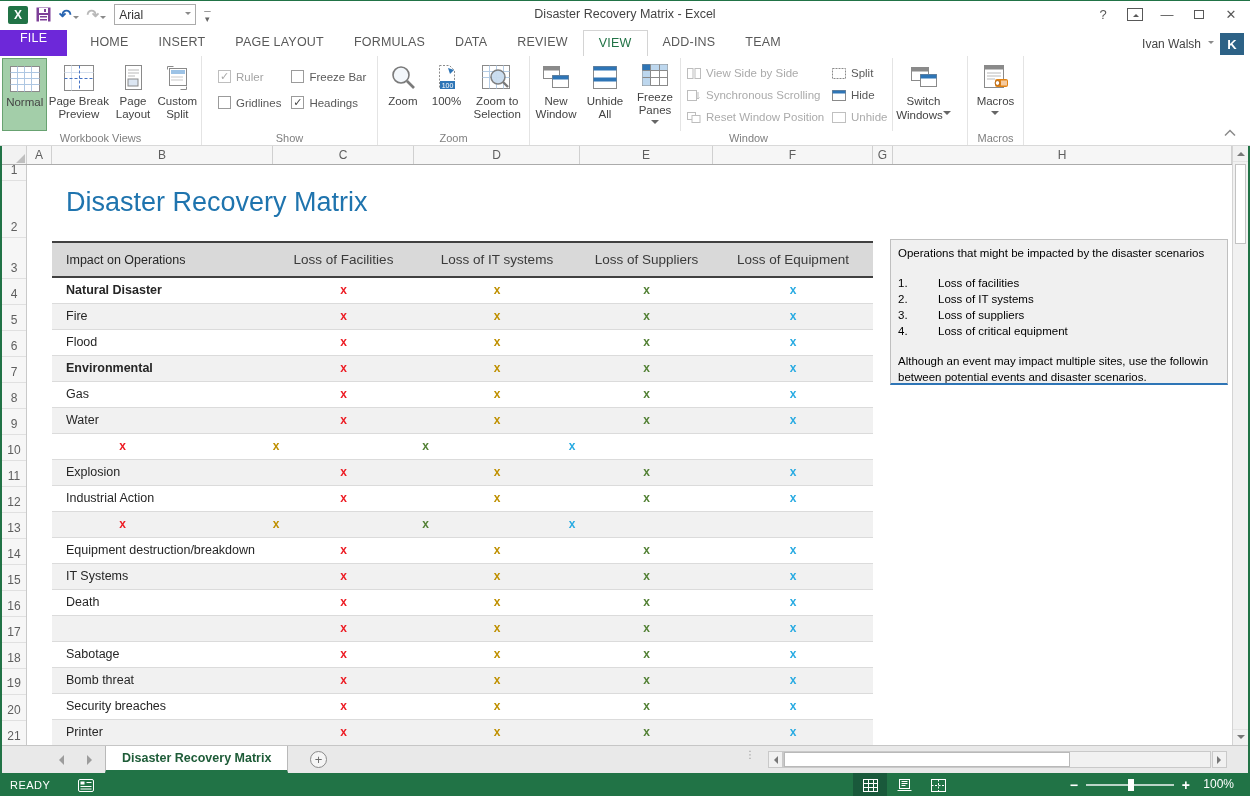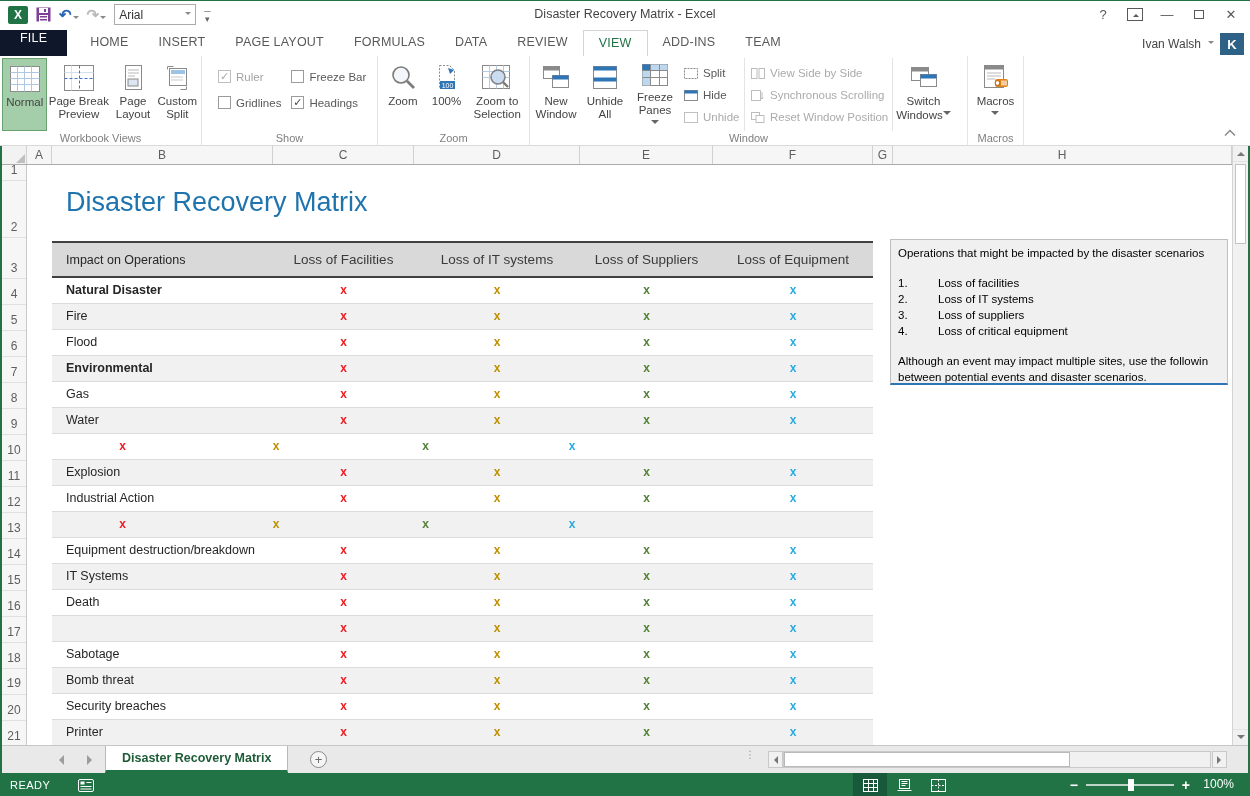--- a/index.html
+++ b/index.html
@@ -23,21 +23,21 @@
   .wintitle { position:absolute; left:0; right:0; top:6px; text-align:center; font-size:12.5px; color:#444; }
   .winbtns { position:absolute; right:6px; top:2px; display:flex; align-items:center; gap:6px; }
   .winbtn { width:26px; height:22px; display:flex; align-items:center; justify-content:center; color:#585858; font-size:13px; }
   .maxbox { width:10px; height:9px; border:1px solid #585858; }
   .rdo-box { width:16px; height:13px; border:1px solid #585858; position:relative; }
   .rdo-box:after { content:""; position:absolute; left:5px; top:2px; border:3px solid transparent; border-bottom-color:#585858; }
 
   
   .tabrow { position:absolute; left:0; top:28px; width:1250px; height:27px; background:#fff; display:flex; align-items:flex-end; }
   .rtab { padding:5px 15px 6px; font-size:12.5px; color:#595959; letter-spacing:.2px; }
-  .rtab.file { background:#0f172a; color:#fff; padding:1px 20px 6px; margin-right:8px; }
+  .rtab.file { background:#6d28d9; color:#fff; padding:1px 20px 6px; margin-right:8px; }
   .rtab.active { background:#fff; color:#217346; border:1px solid #D4D4D4; border-bottom:none; }
   .account { position:absolute; right:6px; top:4px; display:flex; align-items:center; gap:6px; font-size:12px; color:#444; }
   .avatar { width:24px; height:22px; background:#2D6286; color:#fff; font-weight:bold; font-size:13px;
             display:flex; align-items:center; justify-content:center; }
 
   
   .ribbon { position:absolute; left:0; top:55px; width:1250px; height:90px; background:#fff;
             border-bottom:1px solid #D9D9D9; display:flex; }
   .grp { position:relative; height:89px; border-right:1px solid #E4E4E4; padding:2px 2px 14px; }
   .grplabel { position:absolute; bottom:1px; left:0; right:0; text-align:center; font-size:11px; color:#7F7F7F; }
@@ -331,62 +331,62 @@
             <svg width="30" height="28" viewBox="0 0 30 28">
                 <rect x="2.5" y="2.5" width="25" height="21" fill="#fff" stroke="#8a8a8a"></rect>
                 <rect x="2.5" y="2.5" width="8" height="6" fill="#2E75B6"></rect>
                 <rect x="10.5" y="2.5" width="17" height="6" fill="#BDD7EE"></rect>
                 <rect x="2.5" y="8.5" width="8" height="15" fill="#BDD7EE"></rect>
                 <path d="M10.5 2.5v21M2.5 8.5h25M2.5 15.5h25M19.5 2.5v21" stroke="#8a8a8a" fill="none"></path>
               </svg>
           </span>
           <span class="lbl"><span>Freeze Panes</span><br><span class="caret"></span></span>
         </div>
+        <div class="smcol" style="width:148px; border-left:1px solid #E4E4E4; padding-left:6px;">
+          <div class="smbtn dis">
+            <svg width="14" height="11" viewBox="0 0 14 11">
+                <rect x="0.5" y="0.5" width="5.5" height="10" fill="#fff" stroke="#BDBDBD"></rect>
+                <rect x="8" y="0.5" width="5.5" height="10" fill="#fff" stroke="#BDBDBD"></rect>
+              </svg>
+            <span>View Side by Side</span>
+          </div>
+          <div class="smbtn dis">
+            <svg width="14" height="11" viewBox="0 0 14 11">
+                <rect x="0.5" y="0.5" width="9" height="10" fill="#fff" stroke="#BDBDBD"></rect>
+                <path d="M11 2v7M9.5 7.5L11 9l1.5-1.5" stroke="#BDBDBD" fill="none"></path>
+              </svg>
+            <span>Synchronous Scrolling</span>
+          </div>
+          <div class="smbtn dis">
+            <svg width="14" height="11" viewBox="0 0 14 11">
+                <rect x="0.5" y="0.5" width="8" height="7" fill="#fff" stroke="#BDBDBD"></rect>
+                <rect x="5" y="3.5" width="8" height="7" fill="#fff" stroke="#BDBDBD"></rect>
+              </svg>
+            <span>Reset Window Position</span>
+          </div>
+        </div>
         <div class="smcol" style="width:64px; padding-left:4px;">
           <div class="smbtn">
             <svg width="14" height="11" viewBox="0 0 14 11">
                 <rect x="0.5" y="0.5" width="13" height="10" fill="#fff" stroke="#8a8a8a" stroke-dasharray="2 1"></rect>
               </svg>
             <span>Split</span>
           </div>
           <div class="smbtn">
             <svg width="14" height="11" viewBox="0 0 14 11">
                 <rect x="0.5" y="0.5" width="13" height="10" fill="#fff" stroke="#8a8a8a"></rect>
                 <rect x="0.5" y="0.5" width="13" height="3" fill="#2E75B6"></rect>
               </svg>
             <span>Hide</span>
           </div>
           <div class="smbtn dis">
             <svg width="14" height="11" viewBox="0 0 14 11">
                 <rect x="0.5" y="0.5" width="13" height="10" fill="#fff" stroke="#C0C0C0"></rect>
               </svg>
             <span>Unhide</span>
-          </div>
-        </div>
-        <div class="smcol" style="width:148px; border-left:1px solid #E4E4E4; padding-left:6px;">
-          <div class="smbtn dis">
-            <svg width="14" height="11" viewBox="0 0 14 11">
-                <rect x="0.5" y="0.5" width="5.5" height="10" fill="#fff" stroke="#BDBDBD"></rect>
-                <rect x="8" y="0.5" width="5.5" height="10" fill="#fff" stroke="#BDBDBD"></rect>
-              </svg>
-            <span>View Side by Side</span>
-          </div>
-          <div class="smbtn dis">
-            <svg width="14" height="11" viewBox="0 0 14 11">
-                <rect x="0.5" y="0.5" width="9" height="10" fill="#fff" stroke="#BDBDBD"></rect>
-                <path d="M11 2v7M9.5 7.5L11 9l1.5-1.5" stroke="#BDBDBD" fill="none"></path>
-              </svg>
-            <span>Synchronous Scrolling</span>
-          </div>
-          <div class="smbtn dis">
-            <svg width="14" height="11" viewBox="0 0 14 11">
-                <rect x="0.5" y="0.5" width="8" height="7" fill="#fff" stroke="#BDBDBD"></rect>
-                <rect x="5" y="3.5" width="8" height="7" fill="#fff" stroke="#BDBDBD"></rect>
-              </svg>
-            <span>Reset Window Position</span>
           </div>
         </div>
         <div class="bigbtn" style="width:62px; border-left:1px solid #E4E4E4;">
           <span class="ic">
             <svg width="30" height="28" viewBox="0 0 30 28">
                 <rect x="2.5" y="3.5" width="17" height="13" fill="#fff" stroke="#8a8a8a"></rect>
                 <rect x="2.5" y="3.5" width="17" height="4" fill="#8a8a8a"></rect>
                 <rect x="11.5" y="10.5" width="16" height="12" fill="#fff" stroke="#8a8a8a"></rect>
                 <rect x="11.5" y="10.5" width="16" height="4" fill="#2E75B6"></rect>
               </svg>

